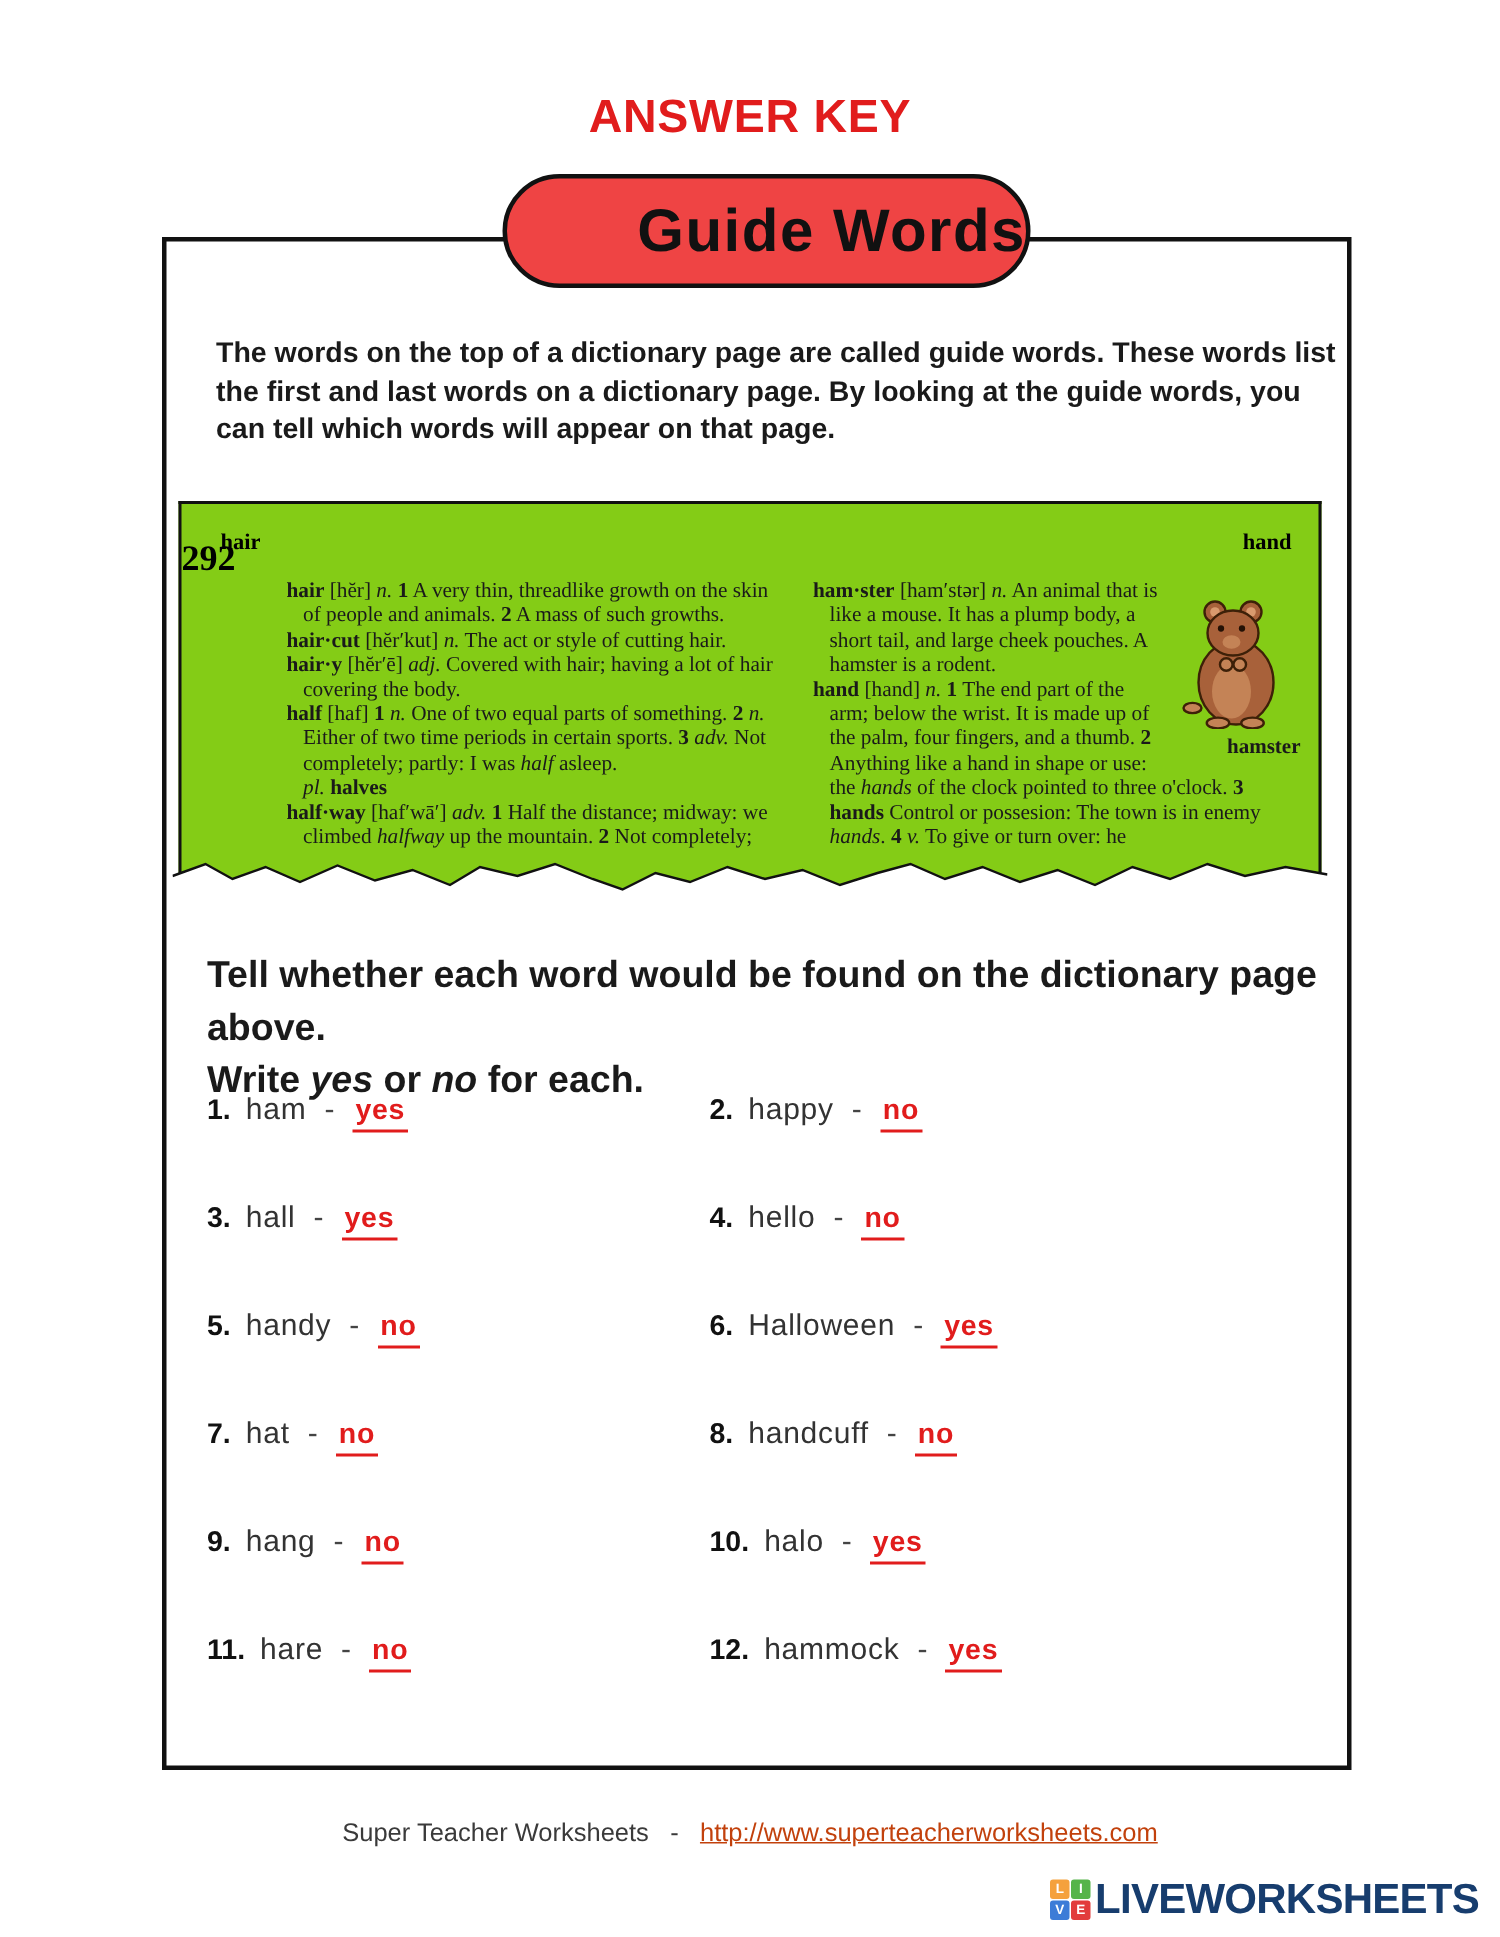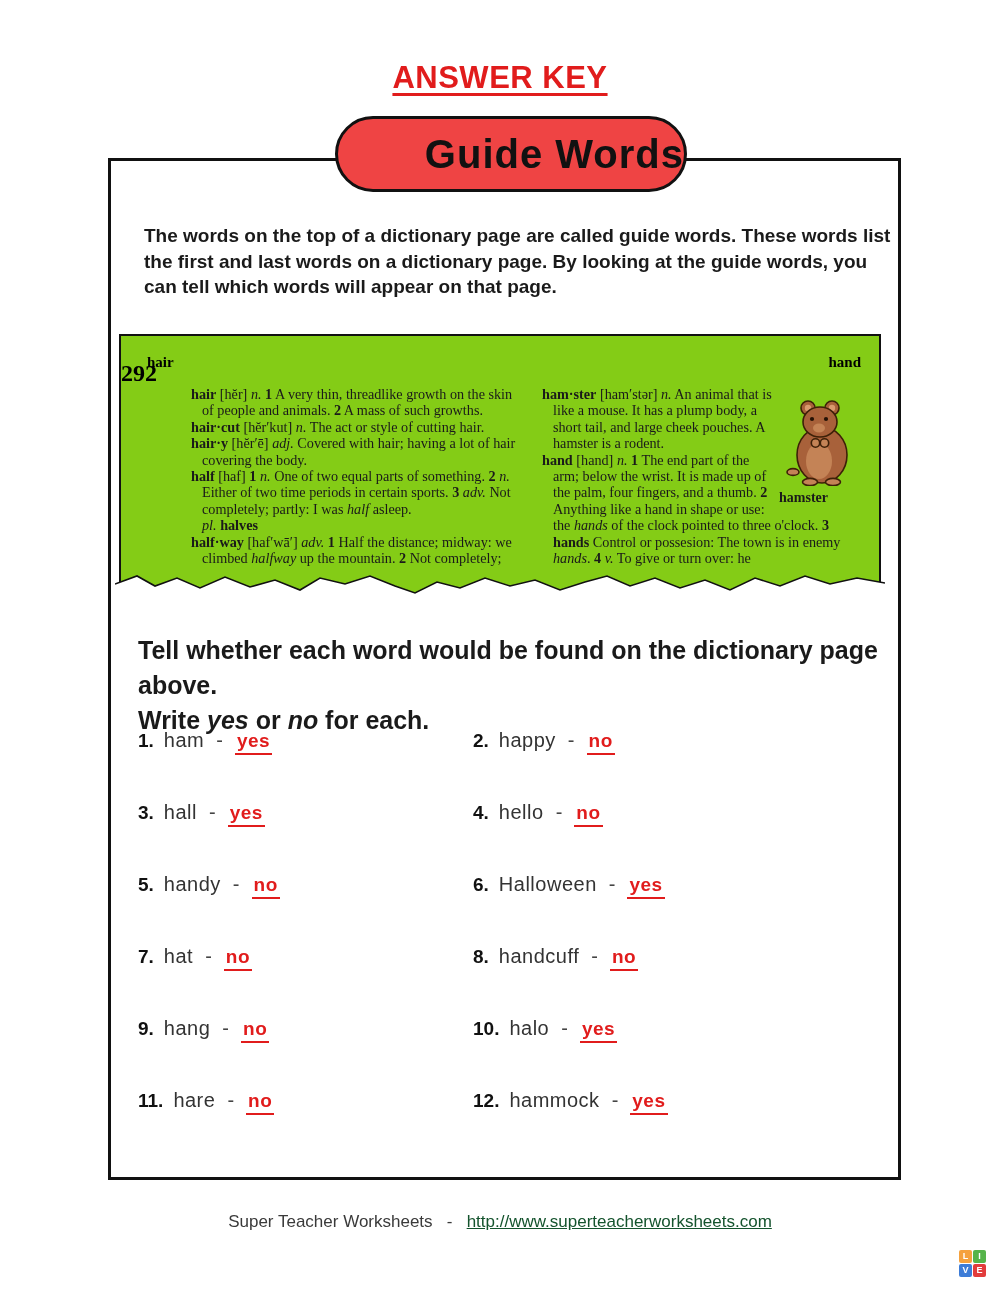--- a/index.html
+++ b/index.html
@@ -2,21 +2,21 @@
 <html><head>
 <meta charset="utf-8">
 <style>
   html,body{margin:0;padding:0;background:#ffffff;}
   .page{position:relative;width:1000px;height:1291px;background:#ffffff;overflow:hidden;
         font-family:"Liberation Sans",sans-serif;}
 
   
   .answer-key{position:absolute;top:60px;left:0;width:100%;text-align:center;
     font-size:31px;font-weight:800;color:#e11c1c;letter-spacing:0.5px;
-    text-decoration:underline;text-underline-offset:5px;text-decoration-thickness:3px;}
+    text-underline-offset:5px;text-decoration-thickness:3px;}
 
   
   .pill{position:absolute;top:116px;left:335px;width:346px;height:70px;background:#ef4444;
     border:3px solid #111;border-radius:40px;display:flex;align-items:center;justify-content:flex-end;
     z-index:3;}
   .pill-text{font-size:40px;font-weight:700;color:#111;letter-spacing:1px;}
 
   
   .main-box{position:absolute;left:108px;top:158px;width:787px;height:1016px;
     border:3px solid #111;background:#fff;}
@@ -30,41 +30,41 @@
   .dict-header{position:relative;height:46px;font-family:"Liberation Serif",serif;}
   .gw-left{position:absolute;left:26px;top:18px;font-weight:700;font-size:15px;}
   .gw-right{position:absolute;right:18px;top:18px;font-weight:700;font-size:15px;}
   .page-num{position:absolute;left:0;right:0;top:24px;text-align:left;font-weight:700;font-size:24px;}
   .dict-cols{display:flex;gap:26px;padding:4px 12px 0 22px;margin-left:48px;}
   .dict-col{width:348px;font-family:"Liberation Serif",serif;font-size:14.2px;line-height:16.4px;color:#1a1a1a;}
   .dict-entry{margin:0;text-indent:-11px;padding-left:11px;}
   .dict-entry.dict-cont{text-indent:0;padding-left:11px;}
   .seg-b{font-weight:700;}
   .seg-i{font-style:italic;}
-  .hamster-fig{float:right;width:88px;margin:12px 0 2px 6px;text-align:left;}
+  .hamster-fig{float:right;width:88px;margin:12px 0 2px 6px;text-align:right;}
   .hamster-caption{font-family:"Liberation Serif",serif;font-weight:700;font-size:14px;margin-top:1px;}
   .tear{position:absolute;left:-6px;bottom:-6px;width:770px;height:36px;z-index:2;}
 
   
   .instructions{position:absolute;left:27px;top:472px;width:748px;font-size:25px;font-weight:700;
     color:#1a1a1a;line-height:1.4;}
 
   
   .q-grid{position:absolute;left:27px;top:568px;width:740px;display:grid;
     grid-template-columns:335px 1fr;grid-auto-rows:72px;}
   .q-item{display:flex;align-items:baseline;font-size:20px;}
   .q-num{font-weight:700;color:#111;margin-right:10px;font-size:19px;}
   .q-word{color:#333;letter-spacing:0.5px;}
   .q-dash{color:#444;margin:0 12px;}
   .q-ans{color:#e11c1c;font-weight:700;font-size:19px;letter-spacing:0.5px;
     border-bottom:2px solid #e11c1c;padding:0 2px 1px;}
 
   
   .footer{position:absolute;top:1212px;left:0;width:100%;text-align:center;font-size:17px;color:#3a3a3a;}
-  .footer a{color:#14532d;}
+  .footer a{color:#c2410c;}
 
   
   .lw-logo{position:absolute;top:1250px;right:14px;display:flex;align-items:center;gap:3px;}
   .lw-squares{display:grid;grid-template-columns:13px 13px;grid-auto-rows:13px;gap:1px;}
   .lw-sq{display:flex;align-items:center;justify-content:center;border-radius:2px;
     color:#fff;font-size:9px;font-weight:700;line-height:1;}
   .lw-text{font-size:28px;font-weight:800;color:#173d6e;letter-spacing:-0.5px;}
 </style>
 </head>
 <body>
@@ -217,15 +217,16 @@
     <a href="#">http://www.superteacherworksheets.com</a>
   </div>
 
   <div class="lw-logo">
     <span class="lw-squares" id="lw-squares">
         <span class="lw-sq" style="background: rgb(245, 161, 61);">L</span>
         <span class="lw-sq" style="background: rgb(86, 180, 74);">I</span>
         <span class="lw-sq" style="background: rgb(61, 124, 215);">V</span>
         <span class="lw-sq" style="background: rgb(226, 60, 60);">E</span>
       </span>
+    <span class="lw-text">LIVEWORKSHEETS</span>
   </div>
 
 </div>
 
 </body></html>

